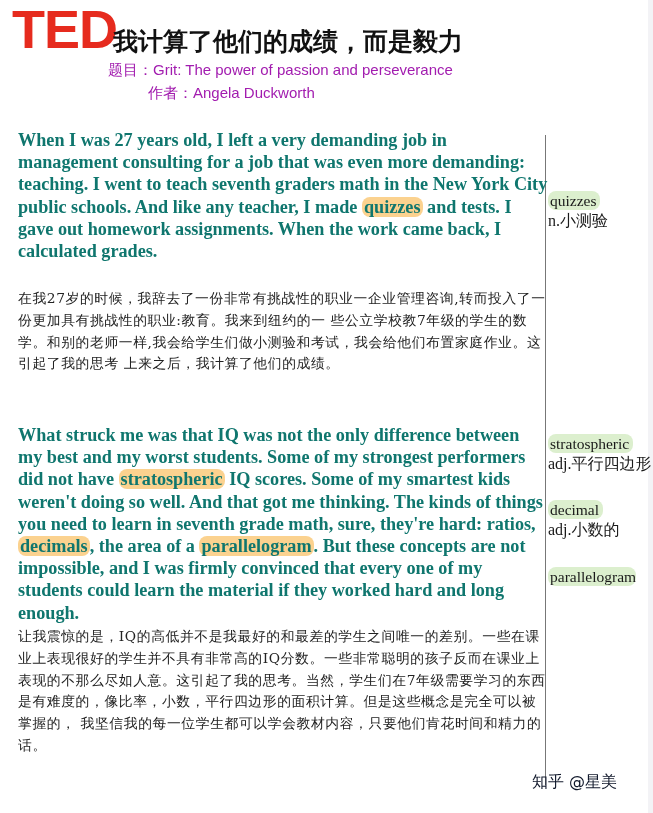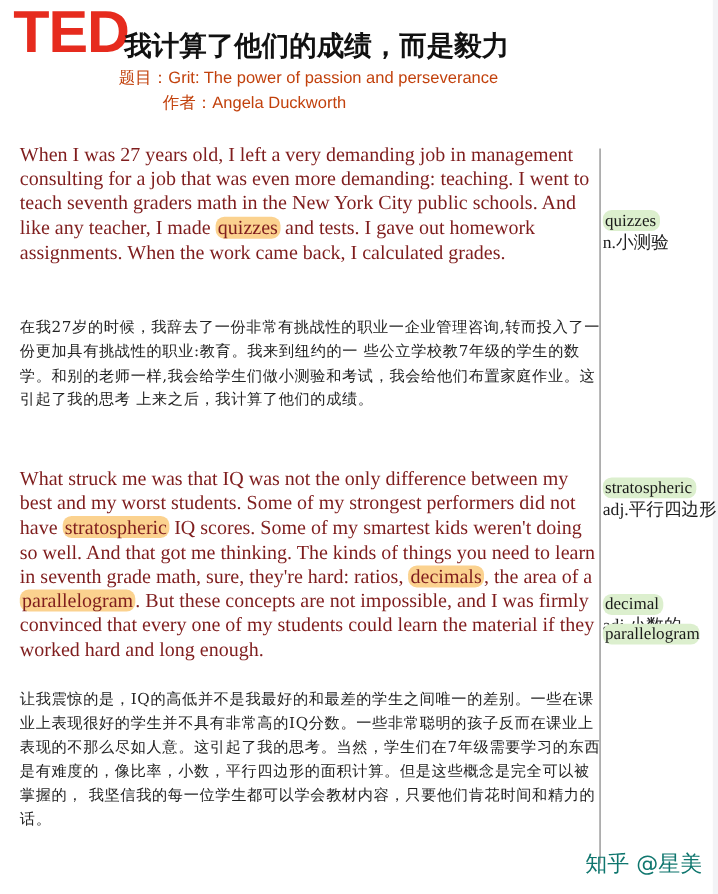--- a/index.html
+++ b/index.html
@@ -1,30 +1,30 @@
 <!DOCTYPE html>
 <html><head>
   <meta charset="utf-8">
   <style>
     html, body { margin:0; padding:0; }
     body { width:653px; height:813px; background:#ffffff; position:relative; overflow:hidden; }
     .right-strip { position:absolute; left:648px; top:0; width:5px; height:813px; background:#f3f3f6; }
     .ted { position:absolute; left:12px; top:6px; font-family:"Liberation Sans", sans-serif; font-weight:bold; font-size:54px; color:#e62b1e; letter-spacing:-1px; line-height:46px; }
     .title { position:absolute; left:113px; top:24px; font-family:"DejaVu Sans", sans-serif; font-weight:bold; font-size:25px; color:#111; line-height:36px; white-space:nowrap; }
-    .meta { position:absolute; left:108px; font-family:"Liberation Sans", "DejaVu Sans", sans-serif; font-size:15px; color:#c2410c; white-space:nowrap; }
+    .meta { position:absolute; left:108px; font-family:"Liberation Sans", "DejaVu Sans", sans-serif; font-size:15px; color:#a21caf; white-space:nowrap; }
     .meta.m1 { top:61px; }
     .meta.m2 { top:84px;margin-left:40px; }
     .divider { position:absolute; left:545px; top:135px; width:1px; height:650px; background:#777; }
-    .en { position:absolute; left:18px; width:530px; font-family:"Liberation Serif", serif; font-size:18.2px; line-height:22.2px; color:#7f1d1d; }
+    .en { position:absolute; left:18px; width:530px; font-family:"Liberation Serif", serif; font-size:18.2px; line-height:22.2px; color:#0f766e;font-weight:bold; }
     .zh { position:absolute; left:18px; width:530px; font-family:"DejaVu Serif", serif; font-size:13.8px; line-height:21.8px; color:#222; letter-spacing:0.6px; }
     .hl { background:#fbd28f; border-radius:8px; padding:0 2px; }
     .gl { position:absolute; left:548px; font-family:"Liberation Serif", serif; color:#1a1a1a; }
     .gl .word { background:#dcefce; border-radius:8px; padding:0 4px 0 2px; font-size:15.5px; line-height:19px; display:inline-block; }
     .gl .def { font-size:16px; line-height:22px; font-family:"Liberation Serif", "DejaVu Sans", serif; }
-    .watermark { position:absolute; left:532px; top:772px; font-family:"DejaVu Sans", sans-serif; font-size:20px; color:#0f766e; white-space:nowrap; }
+    .watermark { position:absolute; left:532px; top:772px; font-family:"DejaVu Sans", sans-serif; font-size:16px; color:#0f172a; white-space:nowrap; }
   </style>
 </head>
 <body>
 
 <div class="right-strip"></div>
 
 <div class="ted">TED</div>
 <div class="title">我计算了他们的成绩，而是毅力</div>
 <div class="meta m1">
   <span>题目：</span><span>Grit: The power of passion and perseverance</span>
@@ -46,21 +46,21 @@
 <div class="gl" style="top:191px;">
   <div class="word">quizzes</div>
   <div class="def">n.小测验</div>
 </div>
 
 <div class="gl" style="top:434px;">
   <div class="word">stratospheric</div>
   <div class="def">adj.平行四边形</div>
 </div>
 
-<div class="gl" style="top:500px;margin-top:40px;">
+<div class="gl" style="top:500px;">
   <div class="word">decimal</div>
   <div class="def">adj.小数的</div>
 </div>
 
 <div class="gl" style="top:567px; width:104px;">
   <div class="word" style="padding-right:0;">parallelogram</div>
 </div>
 
 <div class="watermark">知乎 @星美</div>
 

